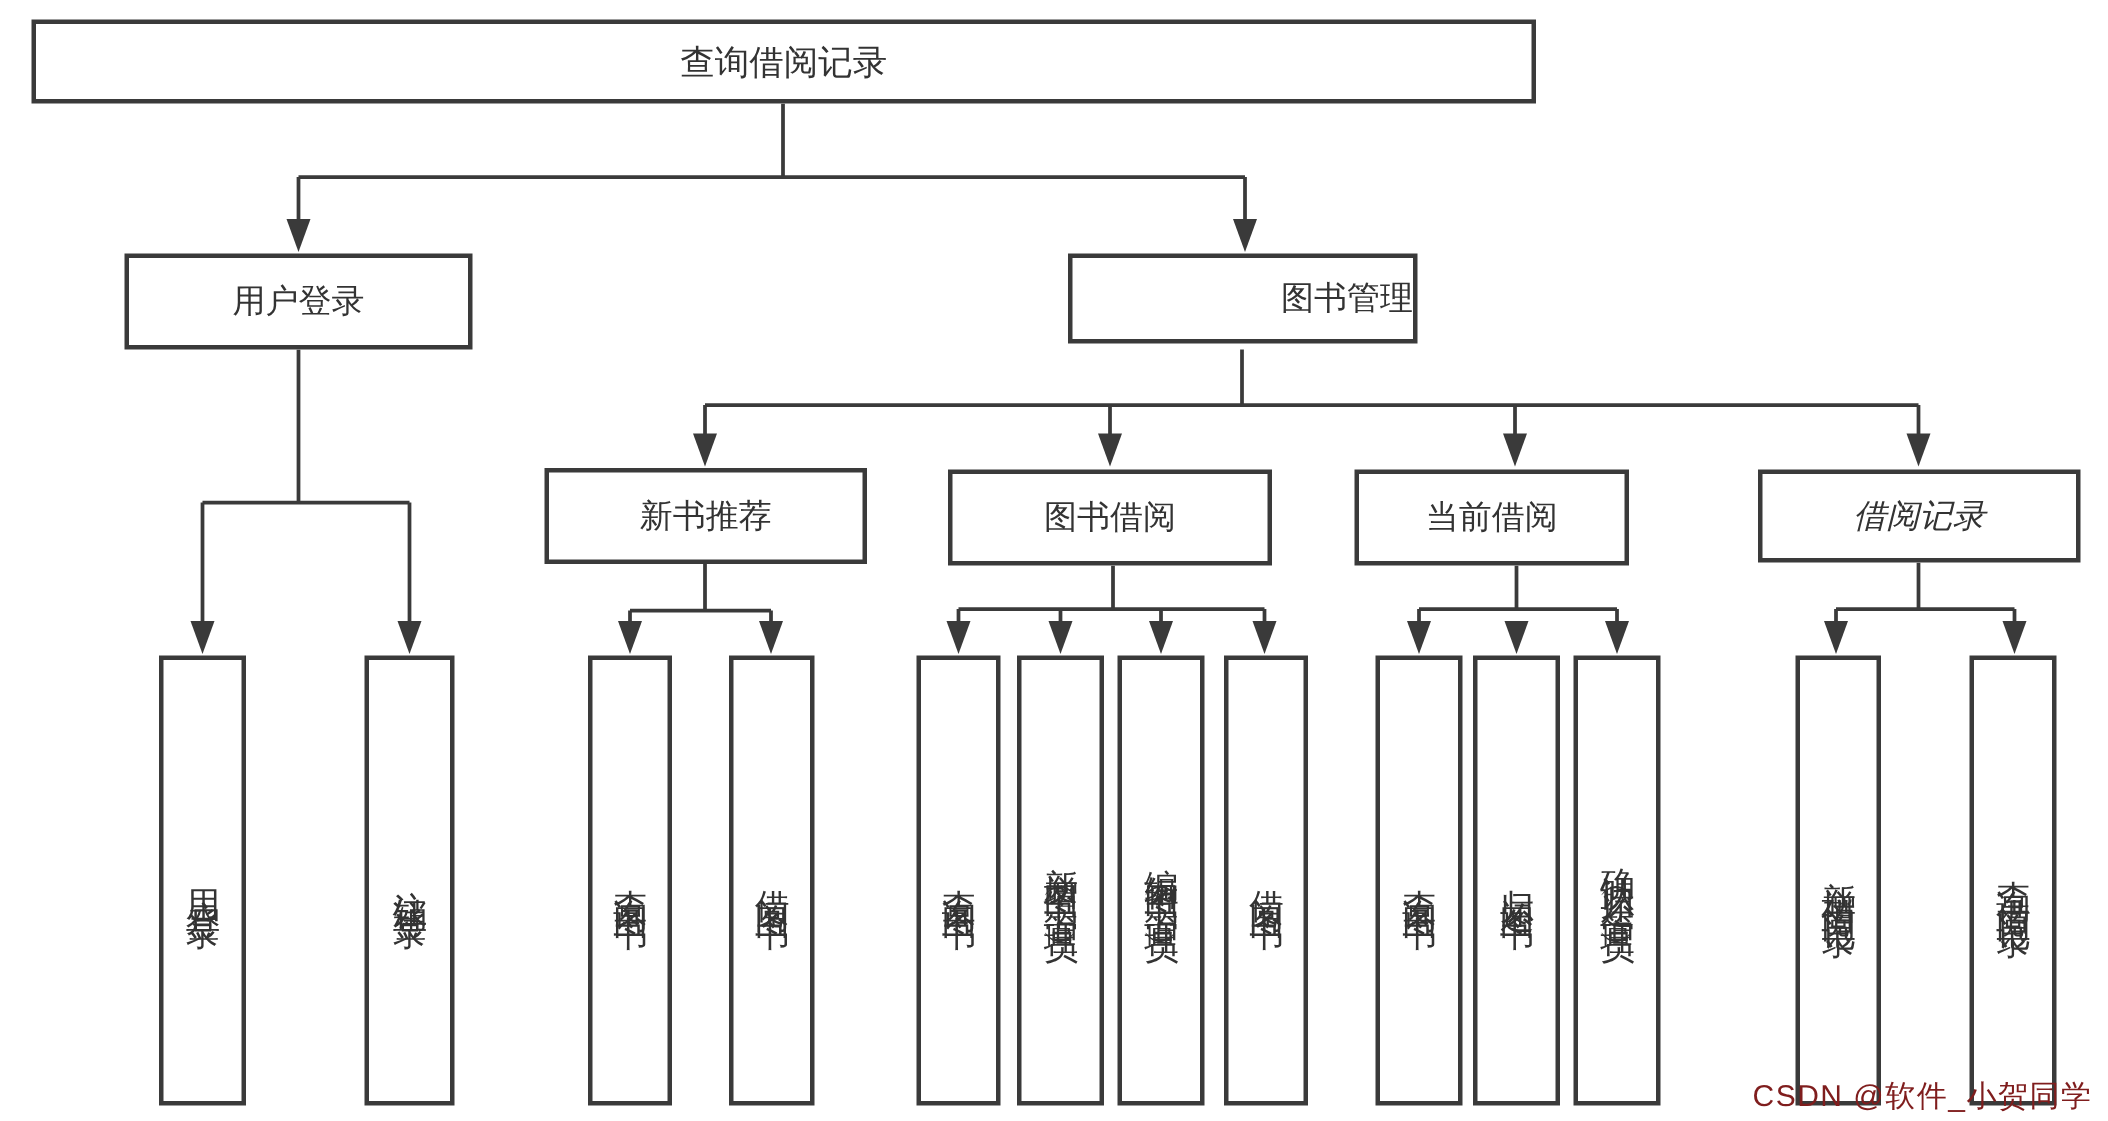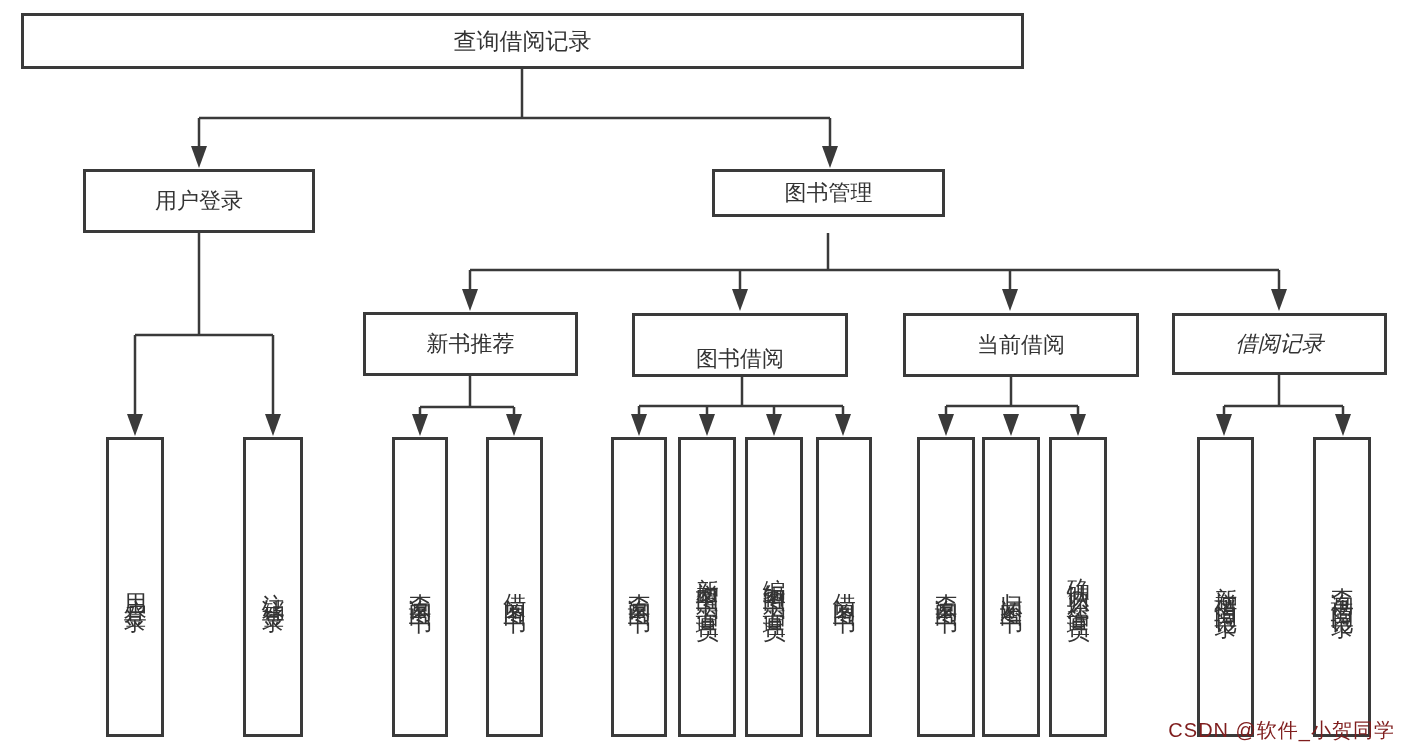--- a/index.html
+++ b/index.html
@@ -137,31 +137,31 @@
     </g>
   </svg>
 
   <div class="box root-box" style="left:21px; top:13px; width:1003px; height:56px;">
     <span class="lbl">查询借阅记录</span>
   </div>
 
   <div class="box" style="left:83px; top:169px; width:232px; height:64px;">
     <span class="lbl">用户登录</span>
   </div>
-  <div class="box" style="left:712px; top:169px; width:233px; height:48px;">
+  <div class="box" style="left:712px; top:169px; width:233px; height:60px;justify-content:flex-end;">
     <span class="lbl">图书管理</span>
   </div>
 
   <div class="box" style="left:363px; top:312px; width:215px; height:64px;justify-content:center;">
     <span class="lbl">新书推荐</span>
   </div>
-  <div class="box" style="left:632px; top:313px; width:216px; height:64px;align-items:flex-end;">
+  <div class="box" style="left:632px; top:313px; width:216px; height:64px;">
     <span class="lbl">图书借阅</span>
   </div>
-  <div class="box" style="left:903px; top:313px; width:236px; height:64px;font-family:Liberation Mono, monospace;">
+  <div class="box" style="left:903px; top:313px; width:183px; height:64px;font-family:Liberation Mono, monospace;">
     <span class="lbl">当前借阅</span>
   </div>
   <div class="box" style="left:1172px; top:313px; width:215px; height:62px;font-style:italic;">
     <span class="lbl">借阅记录</span>
   </div>
 
   <div class="box leaf" style="left:106px; top:437px; width:58px; height:300px;">
     <span class="vlbl">用户登录</span>
   </div>
   <div class="box leaf" style="left:243px; top:437px; width:60px; height:300px;">

